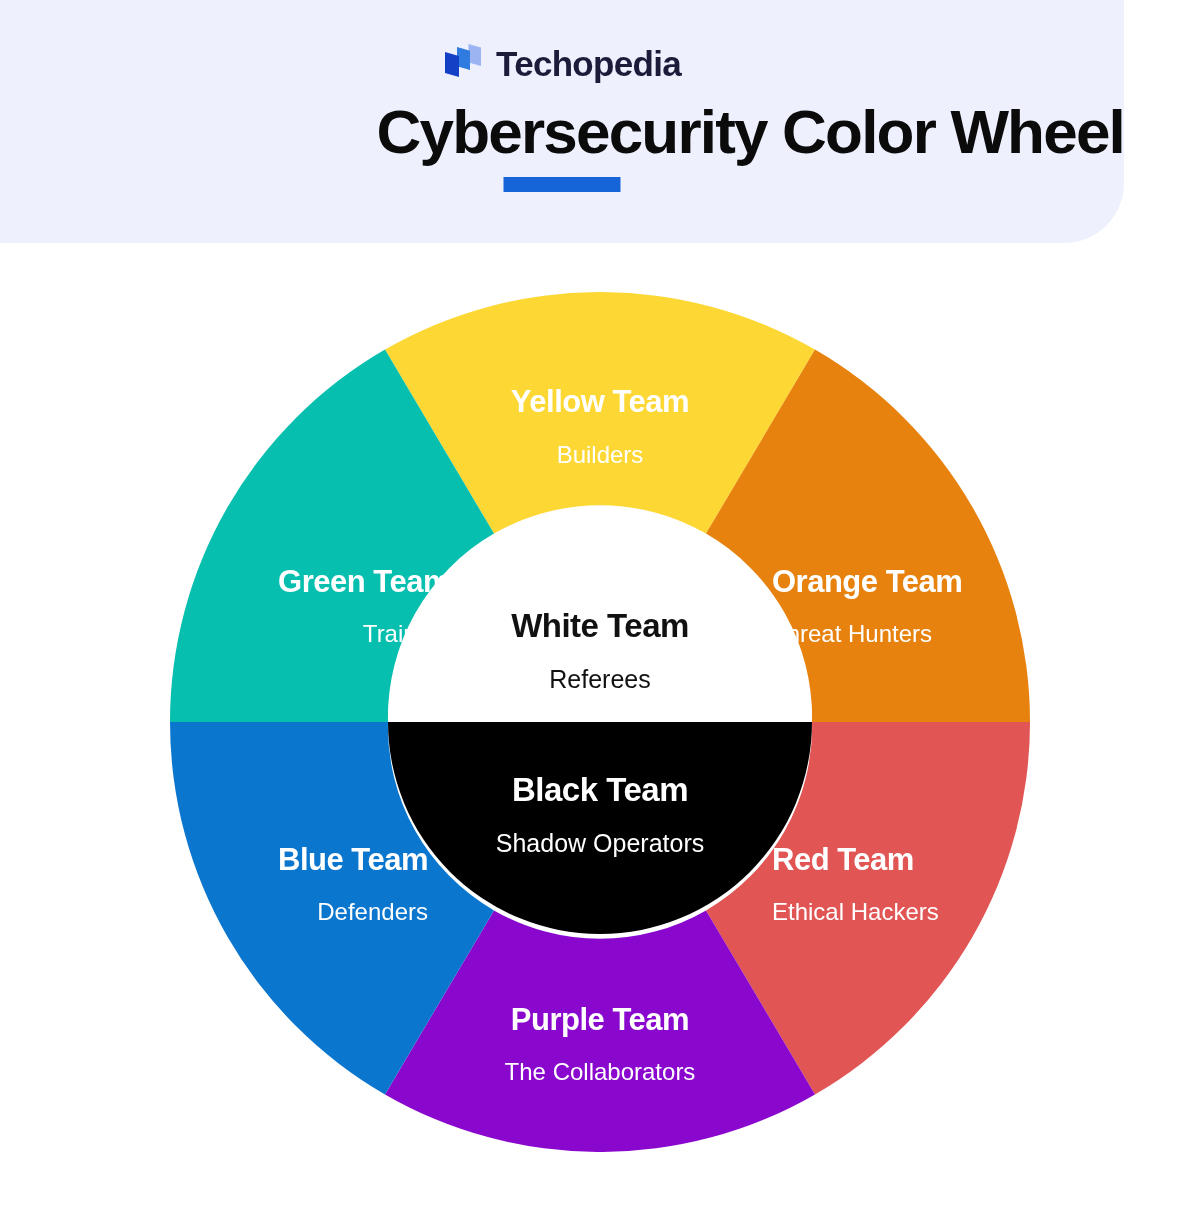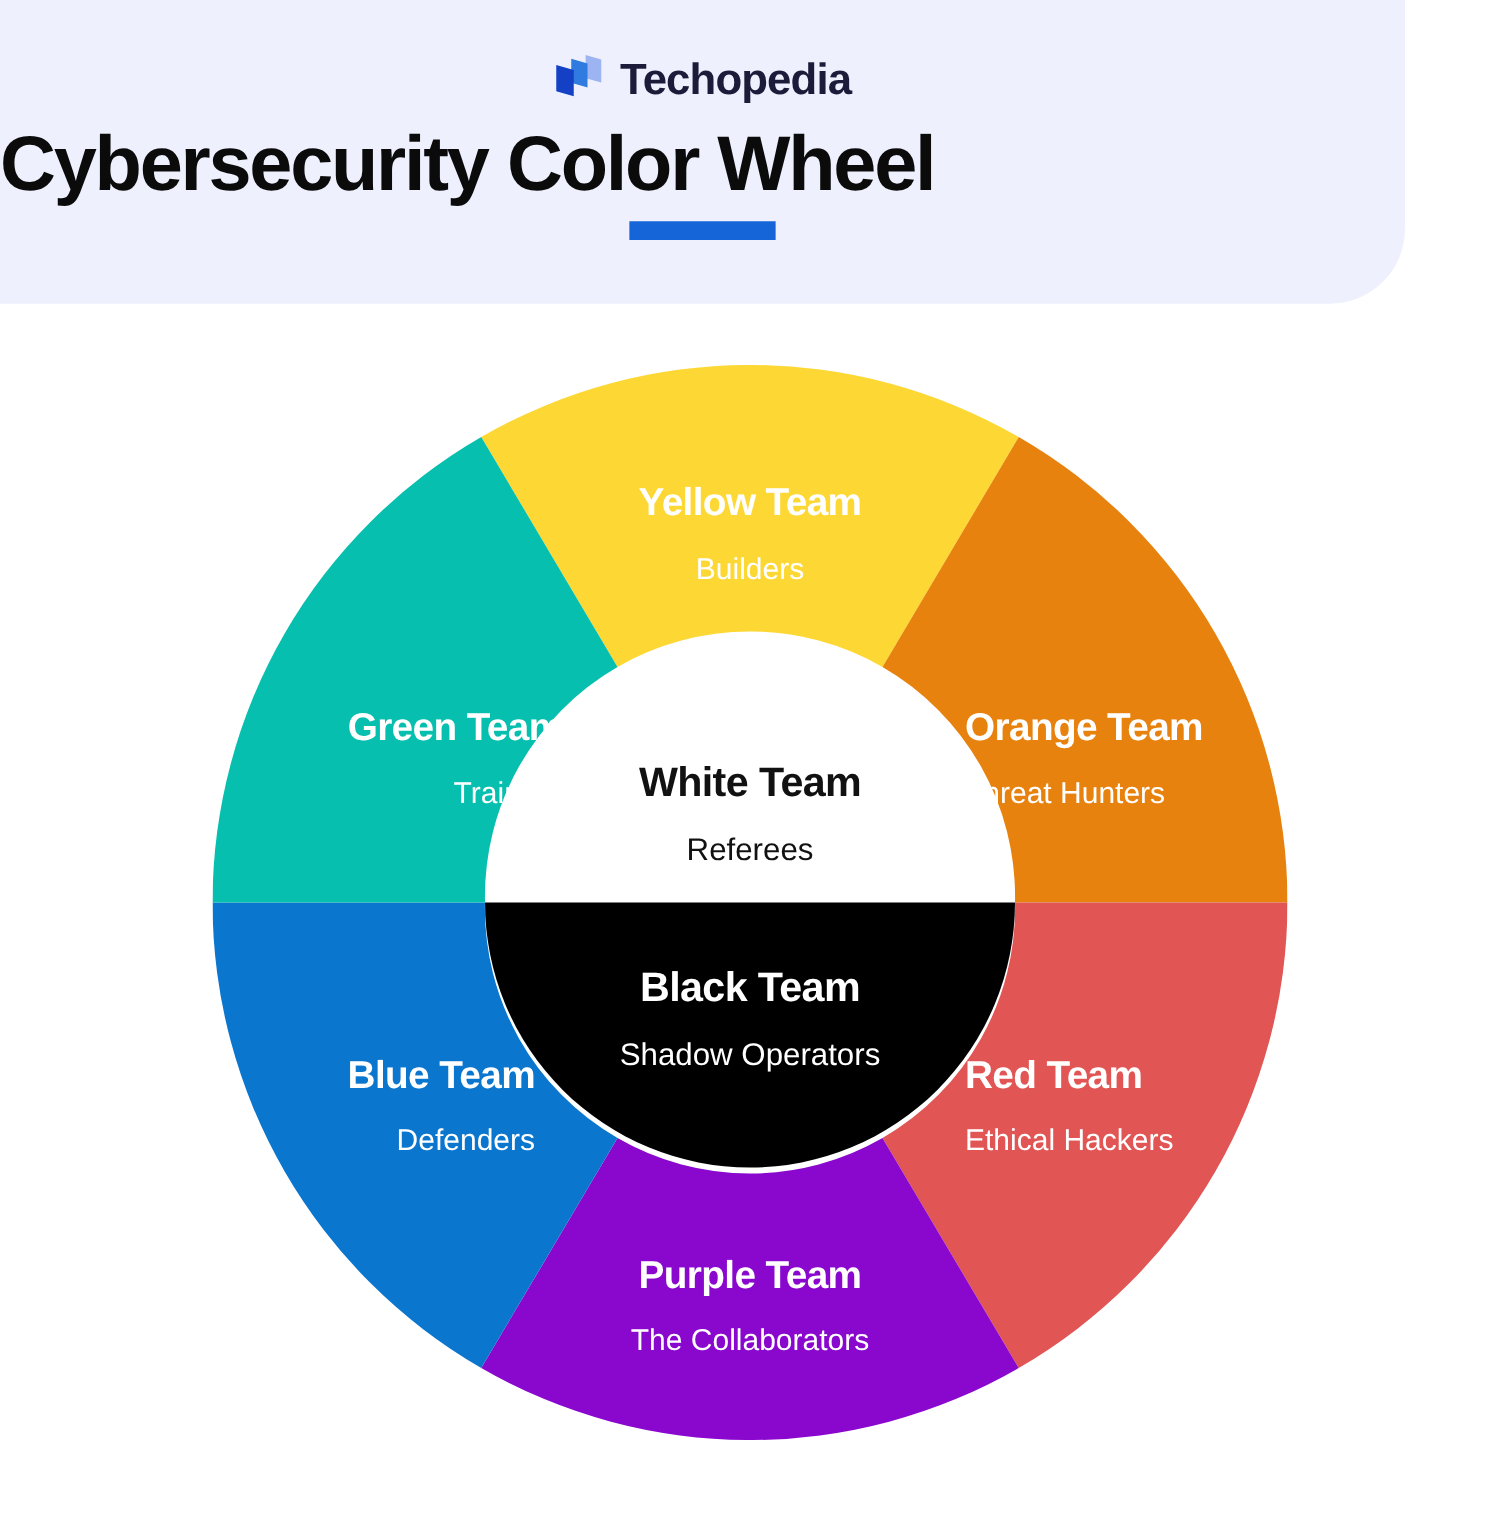--- a/index.html
+++ b/index.html
@@ -51,21 +51,21 @@
     font-weight: bold;
     letter-spacing: -0.7px;
     color: #1C1C3A;
     line-height: 1;
   }
 
   .title {
     position: absolute;
     top: 98px;
     left: 0; right: 0;
-    text-align: left;
+    text-align: right;
     font-size: 62px;
     font-weight: bold;
     letter-spacing: -1.8px;
     color: #0B0B0B;
     line-height: 1.1;
   }
 
   .title-underline {
     position: absolute;
     top: 177px;

